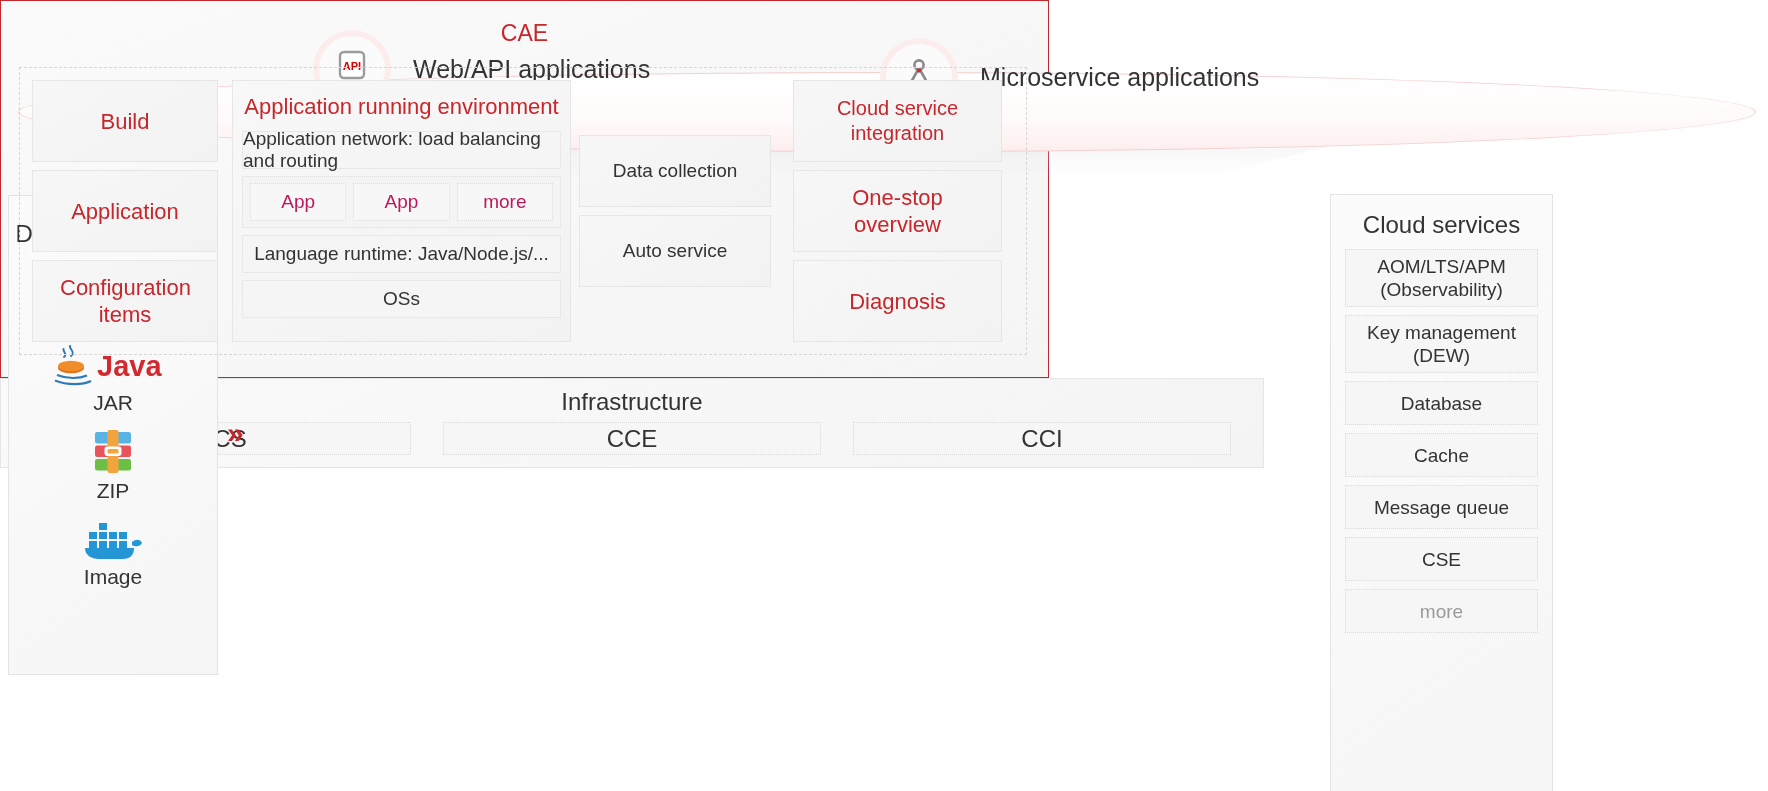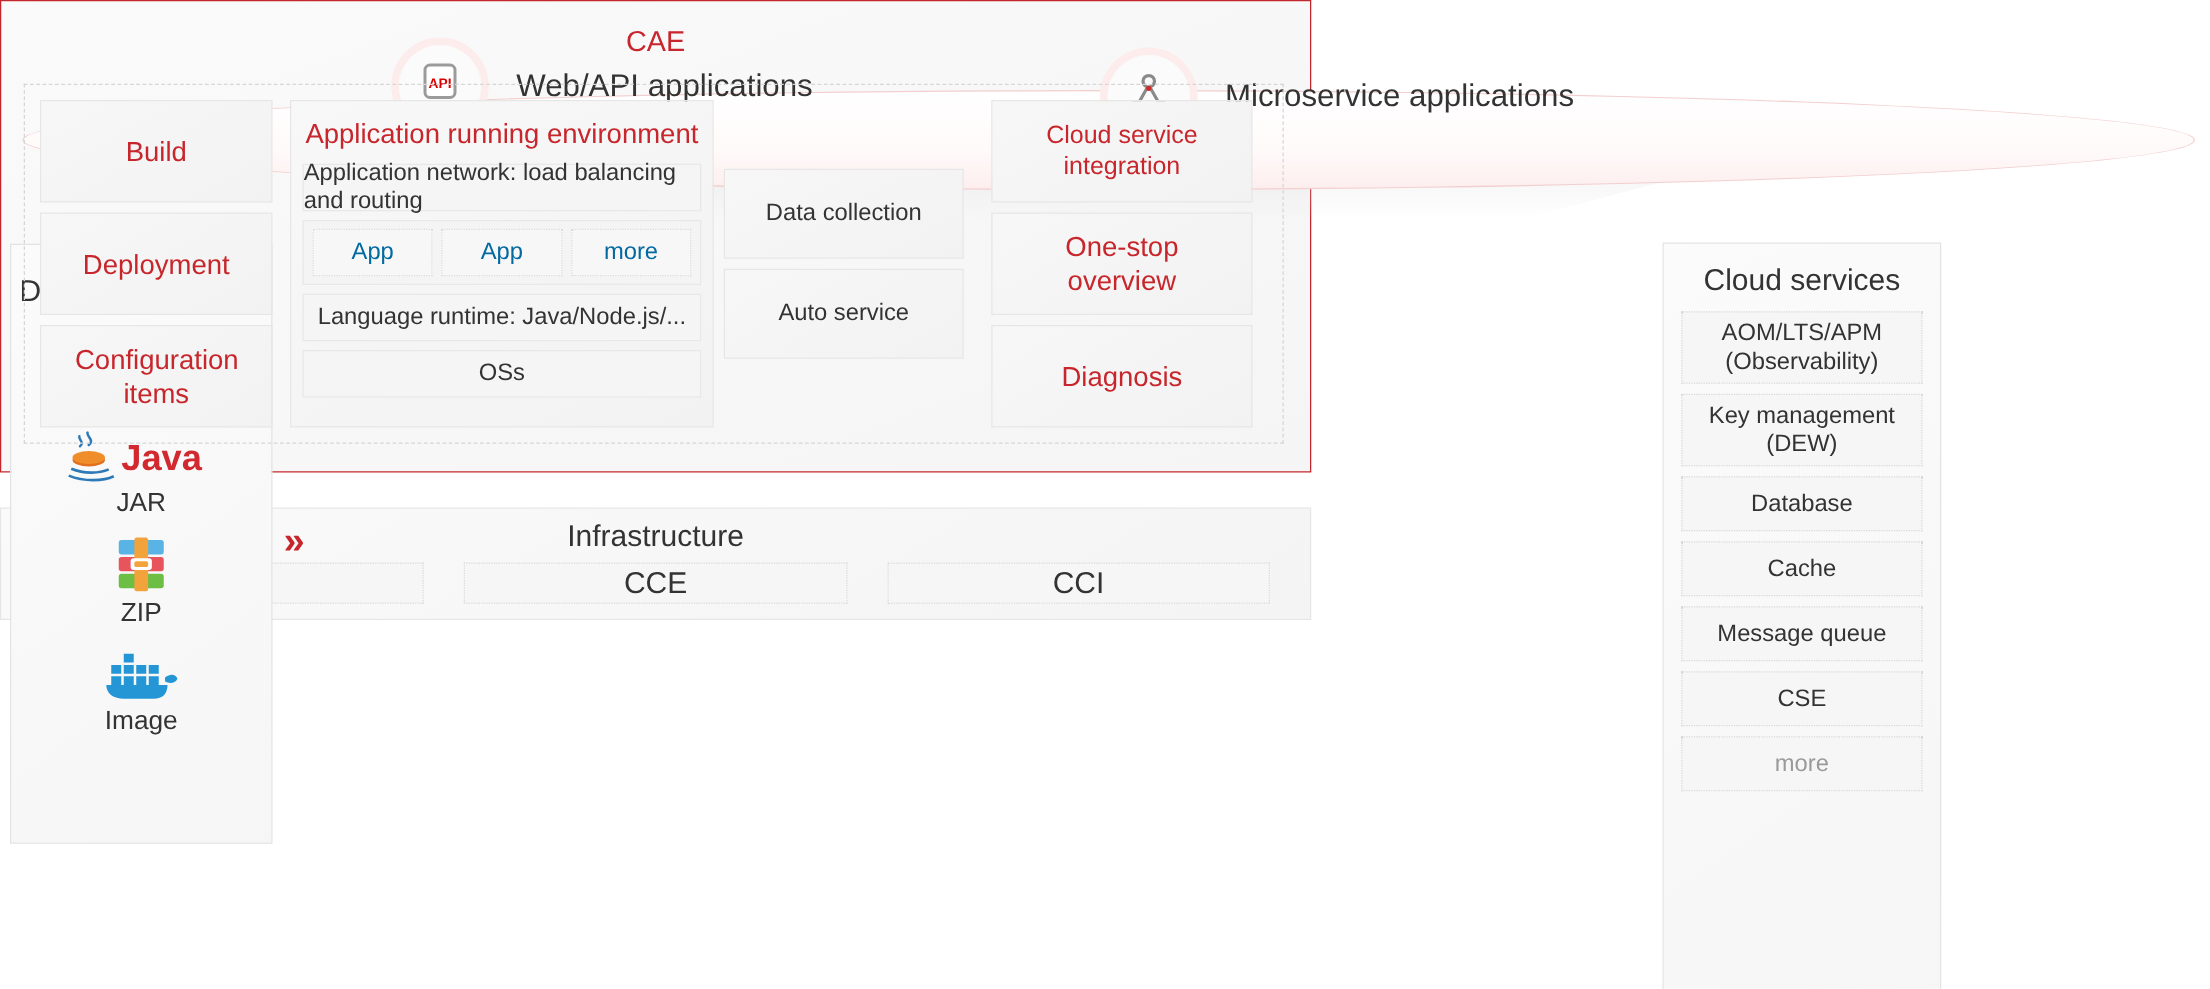--- a/index.html
+++ b/index.html
@@ -101,32 +101,31 @@
     padding: 9px; display: flex; flex-direction: column; gap: 7px;
   }
   .are-title { text-align: center; color: #c7262c; font-size: 22px; margin: 4px 0 4px; }
   .are-row { border: 1px solid #e8e8e8; background: #f5f5f5;
              display: flex; align-items: center; justify-content: center;
              font-size: 19px; color: #333; }
   .apps-wrap { border: 1px solid #e8e8e8; background: #f4f4f4;
                display: flex; gap: 7px; padding: 6px 7px; }
   .app-cell { flex: 1; border: 1px dotted #dcdcdc; background: #f7f7f7;
               display: flex; align-items: center; justify-content: center;
-              font-size: 19px; color: #0369a1; height: 38px; }
+              font-size: 19px; color: #be185d; height: 38px; }
   .side-col { width: 192px; display: flex; flex-direction: column; gap: 8px;
               justify-content: center; }
 
   .col-right { width: 209px; display: flex; flex-direction: column; gap: 8px; }
 
   
   #infra-panel {
-    left: 259px; top: 586px; width: 1049px; height: 90px;
+    left: 259px; top: 586px; width: 1264px; height: 90px;
     background: linear-gradient(150deg, #fafafa, #f4f4f4);
     border: 1px solid #e6e6e6;
-    margin-top: 28px;
   }
   #infra-title { font-size: 24px; color: #333; text-align: center; margin-top: 9px; }
   .infra-row { display: flex; gap: 32px; padding: 6px 32px 0; }
   .infra-cell {
     flex: 1; height: 33px; border: 1px dotted #d9d9d9; background: #f6f6f6;
     display: flex; align-items: center; justify-content: center;
     font-size: 24px; color: #333;
   }
 
   
@@ -255,21 +254,21 @@
   <div id="cae-panel">
     <div id="cae-title">CAE</div>
 
     <div class="cae-inner">
 
       <div class="col-left">
         <div class="block red b-lg" style="flex:1">
           <span>Build</span>
         </div>
         <div class="block red b-lg" style="flex:1">
-          <span>Deployment</span>
+          <span>Application</span>
         </div>
         <div class="block red b-lg" style="flex:1">
           <span style="max-width:130px">Configuration items</span>
         </div>
       </div>
 
       <div class="col-mid">
         <div class="are-box">
           <div class="are-title">Application running environment</div>
           <div class="are-row" style="height:38px">

